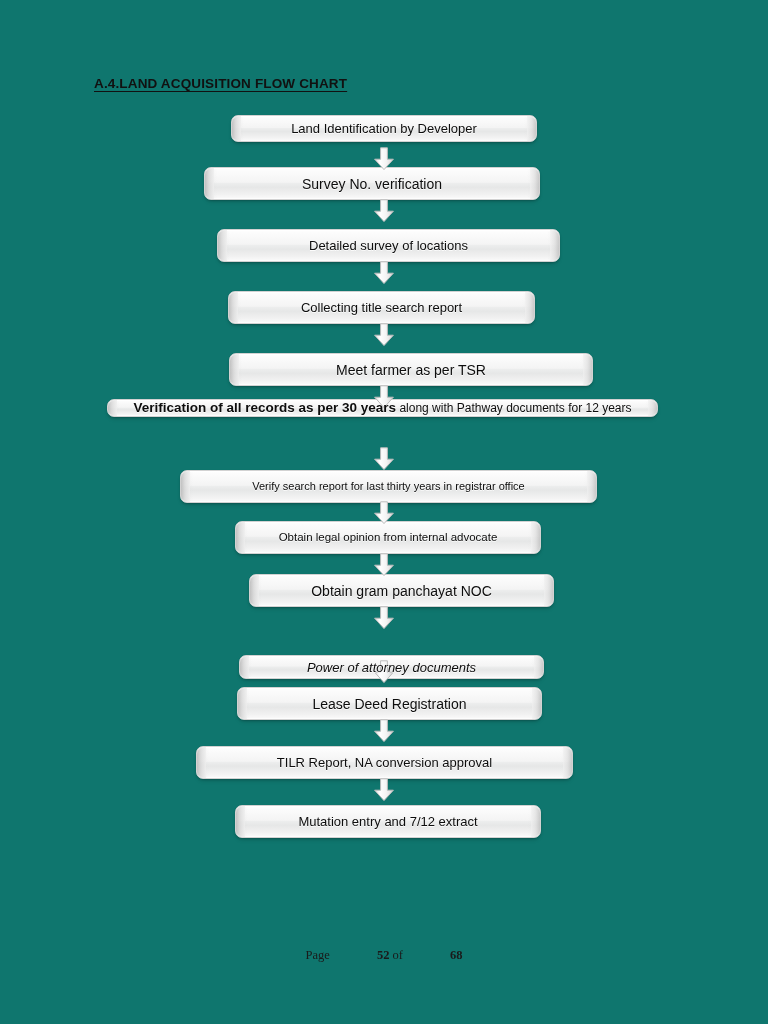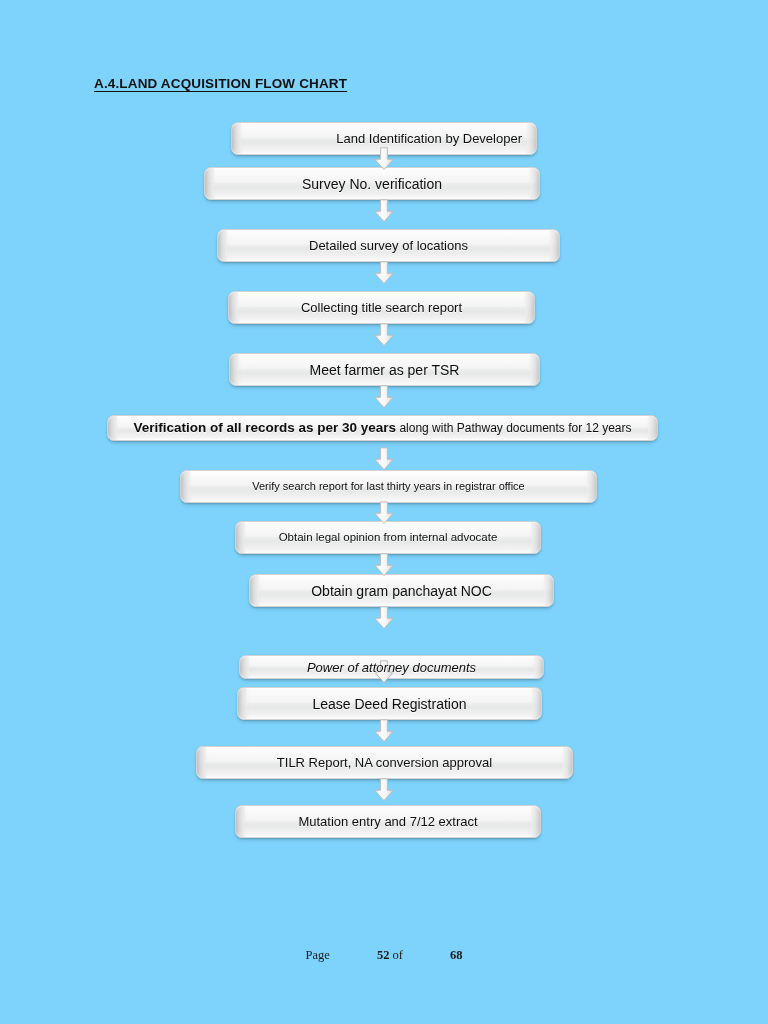--- a/index.html
+++ b/index.html
@@ -16,21 +16,21 @@
     font-family: "Liberation Sans", sans-serif;
     color: #151515;
     -webkit-font-smoothing: antialiased;
   }
 
   .page {
     position: absolute;
     inset: 0;
     width: 768px;
     height: 1024px;
-    background: #7dd3fc;
+    background: #0f766e;
   }
 
   
   .doc-title {
     position: absolute;
     left: 94px;
     top: 76px;
     font-size: 13.5px;
     font-weight: bold;
     letter-spacing: 0.15px;
@@ -150,36 +150,36 @@
   .footer b { font-weight: bold; padding-left: 44px; }
 </style>
 </head>
 <body>
 
 <div class="page">
 
   <div class="doc-title">A.4.LAND ACQUISITION FLOW CHART</div>
 
   <div class="flow" id="flow-canvas">
-      <div class="node" style="left: 231px; top: 122px; width: 306px; height: 33px; justify-content: flex-end;">
+      <div class="node" style="left: 231px; top: 115px; width: 306px; height: 27px;">
         <span class="node-label">Land Identification by Developer</span>
       </div>
       <div class="node" style="left: 204px; top: 167px; width: 336px; height: 33px;">
         <span class="node-label lg">Survey No. verification</span>
       </div>
       <div class="node" style="left: 217px; top: 229px; width: 343px; height: 33px;">
         <span class="node-label">Detailed survey of locations</span>
       </div>
       <div class="node" style="left: 228px; top: 291px; width: 307px; height: 33px; justify-content: center;">
         <span class="node-label">Collecting title search report</span>
       </div>
-      <div class="node" style="left: 229px; top: 353px; width: 311px; height: 33px;">
+      <div class="node" style="left: 229px; top: 353px; width: 364px; height: 33px;">
         <span class="node-label lg">Meet farmer as per TSR</span>
       </div>
-      <div class="node" style="left: 107px; top: 415px; width: 551px; height: 26px;">
+      <div class="node" style="left: 107px; top: 399px; width: 551px; height: 18px;">
         <span class="node-label"><span class="strong">Verification of all records as per 30 years</span><span class="normal"> along with Pathway documents for 12 years</span></span>
       </div>
       <div class="node" style="left: 180px; top: 470px; width: 417px; height: 33px;">
         <span class="node-label xs">Verify search report for last thirty years in registrar office</span>
       </div>
       <div class="node" style="left: 249px; top: 574px; width: 305px; height: 33px;">
         <span class="node-label lg">Obtain gram panchayat NOC</span>
       </div>
       <div class="node" style="left: 235px; top: 521px; width: 306px; height: 33px;">
         <span class="node-label sm">Obtain legal opinion from internal advocate</span>

